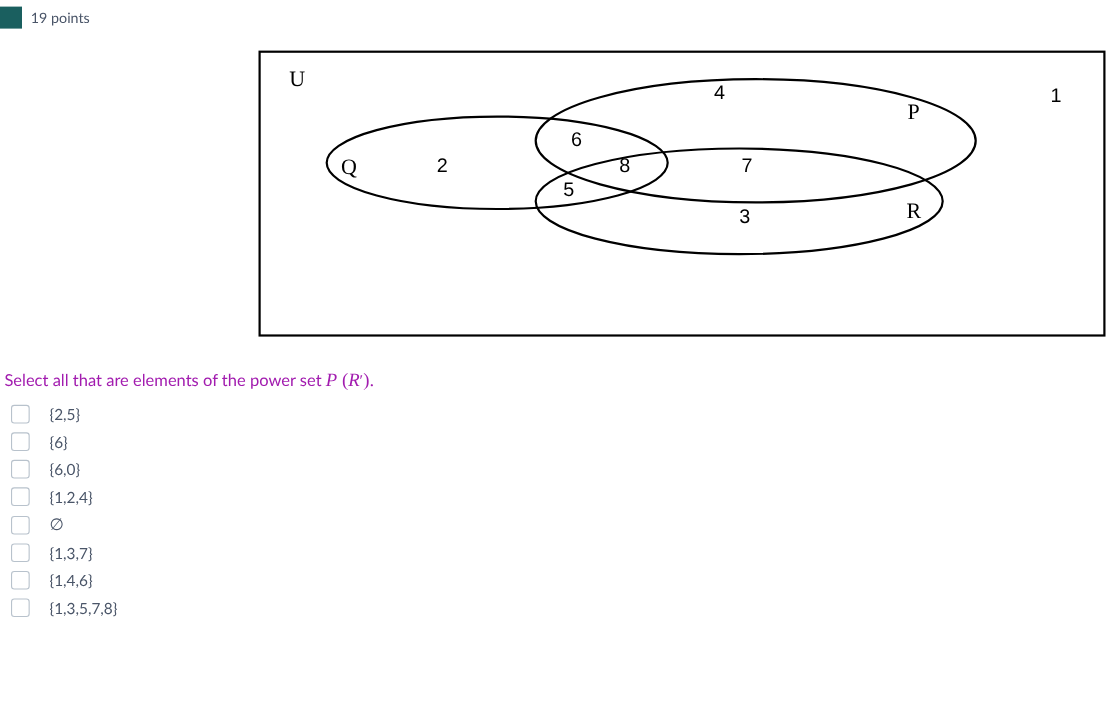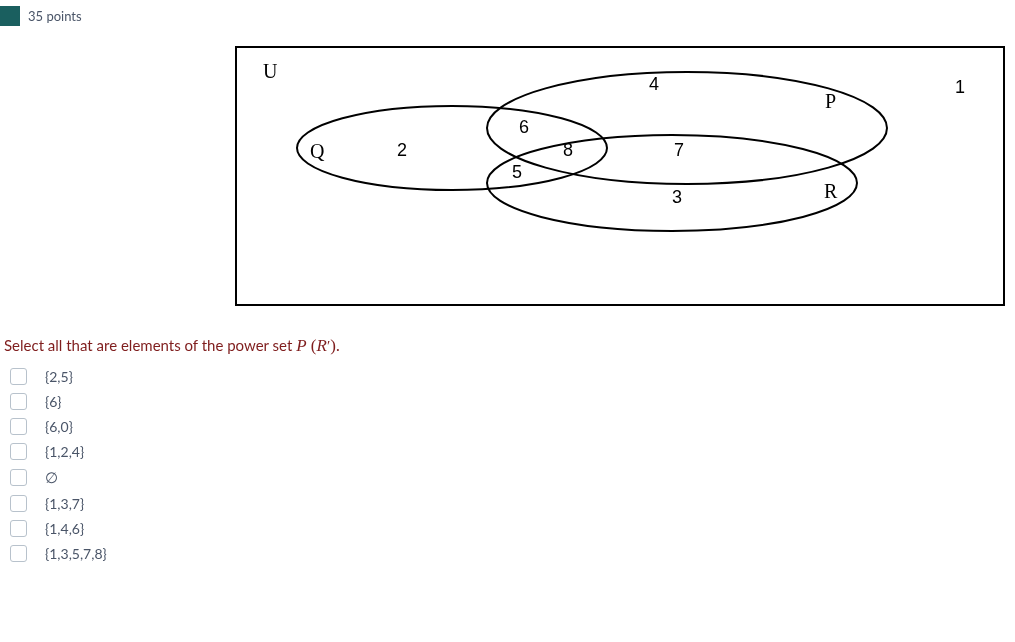--- a/index.html
+++ b/index.html
@@ -41,21 +41,21 @@
     font-size: 20px;
     fill: #000;
   }
   .d-num {
     font-family: -apple-system, sans-serif;
     font-size: 18px;
     fill: #000;
   }
   .prompt {
     font-size: 15px;
-    color: #7f1d1d;
+    color: #a21caf;
     margin: 30px 0 12px 4px;
   }
   .prompt .math {
     font-family: "Times New Roman", Georgia, serif;
     font-style: italic;
     font-size: 17px;
   }
   .prompt .prime {
     font-style: normal;
     font-family: "Times New Roman", serif;
@@ -85,21 +85,21 @@
   }
   .empty-set {
     font-size: 15px;
   }
 </style>
 </head>
 <body>
 
 <div class="header">
   <div class="color-block"></div>
-  <span class="points">35 points</span>
+  <span class="points">19 points</span>
 </div>
 
 <div class="diagram-wrap">
   <div class="diagram">
     <svg width="766" height="256">
 
       <text x="26" y="30" class="d-label">U</text>
 
       <ellipse cx="215" cy="100" rx="155" ry="42" fill="none" stroke="#000" stroke-width="2"></ellipse>
       <text x="73" y="110" class="d-label">Q</text>

